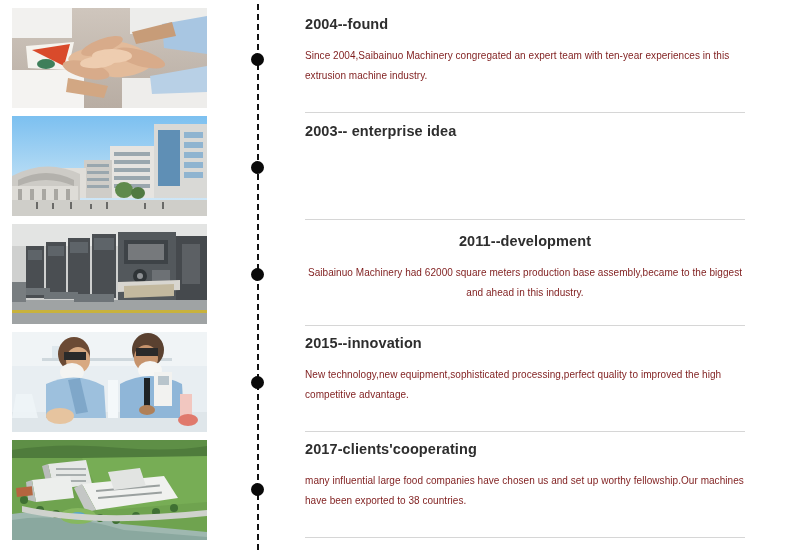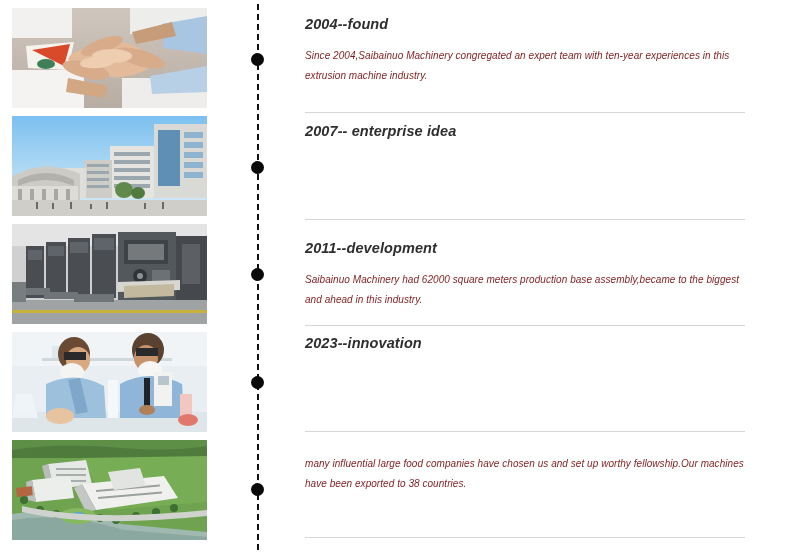--- a/index.html
+++ b/index.html
@@ -77,21 +77,20 @@
     left: 305px;
     top: 0;
     width: 455px;
     height: 554px;
   }
 
   .entry {
     position: absolute;
     left: 0;
     width: 440px;
-    font-style: italic;
   }
 
   .entry-heading {
     font-size: 14.5px;
     font-weight: bold;
     color: #2e2e2e;
     letter-spacing: 0.1px;
     line-height: 1.2;
     white-space: nowrap;
   }
@@ -373,35 +372,37 @@
 
   <div id="content-column">
 
     <div class="entry" style="top:16px;">
       <div class="entry-heading">2004--found</div>
       <div class="entry-body">Since 2004,Saibainuo Machinery congregated an expert team with ten-year experiences in this extrusion machine industry.</div>
     </div>
     <div class="entry-divider" style="top:112px;"></div>
 
     <div class="entry" style="top:123px;">
-      <div class="entry-heading">2007-- enterprise idea</div>
+      <div class="entry-heading">2003-- enterprise idea</div>
     </div>
     <div class="entry-divider" style="top:219px;"></div>
 
-    <div class="entry" style="top:240px;">
+    <div class="entry" style="top:233px;text-align:center;">
       <div class="entry-heading">2011--development</div>
       <div class="entry-body">Saibainuo Machinery had 62000 square meters production base assembly,became to the biggest and ahead in this industry.</div>
     </div>
     <div class="entry-divider" style="top:325px;"></div>
 
     <div class="entry" style="top:335px;">
-      <div class="entry-heading">2023--innovation</div>
+      <div class="entry-heading">2015--innovation</div>
+      <div class="entry-body">New technology,new equipment,sophisticated processing,perfect quality to improved the high competitive advantage.</div>
     </div>
     <div class="entry-divider" style="top:431px;"></div>
 
     <div class="entry" style="top:441px;">
+      <div class="entry-heading">2017-clients'cooperating</div>
       <div class="entry-body">many influential large food companies have chosen us and set up worthy fellowship.Our machines have been exported to 38 countries.</div>
     </div>
     <div class="entry-divider" style="top:537px;"></div>
 
   </div>
 
 </div>
 
 </body></html>

